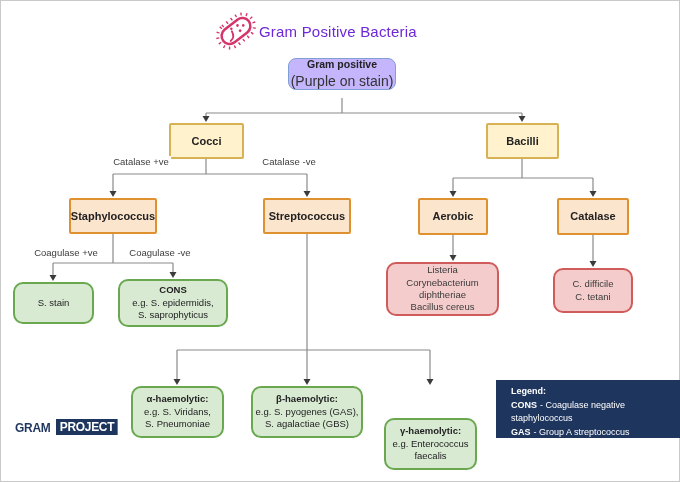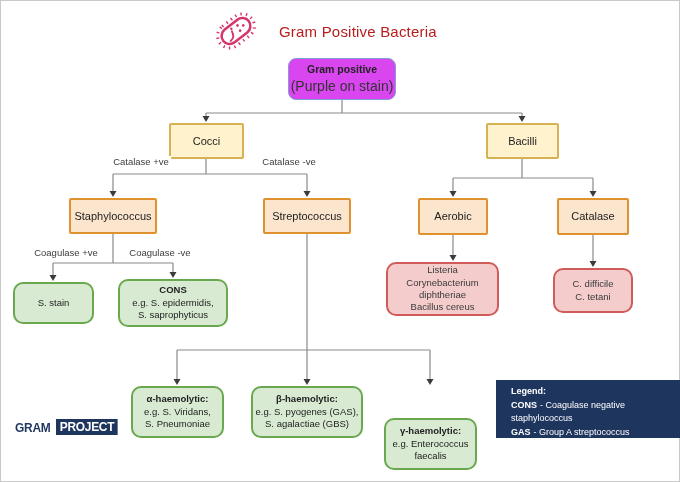--- a/index.html
+++ b/index.html
@@ -3,37 +3,37 @@
 <meta charset="utf-8">
 <style>
   html,body{margin:0;padding:0;background:#fff;}
   body{width:680px;height:482px;position:relative;overflow:hidden;
        font-family:"Liberation Sans","DejaVu Sans",sans-serif;}
   .canvas{position:absolute;inset:0;width:680px;height:482px;background:#fff;
           border:1px solid #c9c9c9;box-sizing:border-box;}
   svg.connectors{position:absolute;left:0;top:0;width:680px;height:482px;z-index:1;}
   .title-row{position:absolute;left:212px;top:7px;display:flex;align-items:center;z-index:3;}
   .title-icon{width:46px;height:46px;}
-  .title-text{margin-left:20px;font-size:15px;font-weight:500;color:#b91c1c;letter-spacing:.2px;}
+  .title-text{margin-left:0;font-size:15px;font-weight:500;color:#6d28d9;letter-spacing:.2px;}
   .node{position:absolute;box-sizing:border-box;display:flex;flex-direction:column;
         align-items:center;justify-content:center;text-align:center;z-index:2;
         color:#222;line-height:1.3;}
-  .n-root{left:287px;top:57px;width:108px;height:42px;background:#d946ef;
+  .n-root{left:287px;top:57px;width:108px;height:32px;background:#c4b5fd;
           border:1.5px solid #7f9fd6;border-radius:8px;}
   .n-root .main{font-weight:bold;font-size:10.5px;}
   .n-root .sub{font-size:14px;color:#333;}
   .cat{background:#fff2cc;border:2px solid #d6b254;border-radius:2px;}
   .n-cocci{left:168px;top:122px;width:75px;height:36px;}
   .n-bacilli{left:485px;top:122px;width:73px;height:36px;}
   .genus{background:#fce5cd;border:2px solid #e0912f;border-radius:2px;}
   .n-staph{left:68px;top:197px;width:88px;height:36px;}
   .n-strep{left:262px;top:197px;width:88px;height:36px;}
   .n-aerobic{left:417px;top:197px;width:70px;height:37px;}
   .n-anaerobic{left:556px;top:197px;width:72px;height:37px;}
-  .cat .lbl,.genus .lbl{font-weight:normal;font-size:11px;}
+  .cat .lbl,.genus .lbl{font-weight:bold;font-size:11px;}
   .green{background:#d9ead3;border:2px solid #6aa84f;border-radius:10px;font-size:9.5px;}
   .n-aureus{left:12px;top:281px;width:81px;height:42px;}
   .n-cons{left:117px;top:278px;width:110px;height:48px;}
   .n-alpha{left:130px;top:385px;width:93px;height:52px;}
   .n-beta{left:250px;top:385px;width:112px;height:52px;}
   .n-gamma{left:383px;top:385px;width:93px;height:52px;margin-top:32px;}
   .red{background:#f4cccc;border:2px solid #cf5b5b;border-radius:10px;font-size:9.5px;color:#3a3a3a;}
   .n-listeria{left:385px;top:261px;width:113px;height:54px;}
   .n-clostridium{left:552px;top:267px;width:80px;height:45px;}
   .b{font-weight:bold;}

